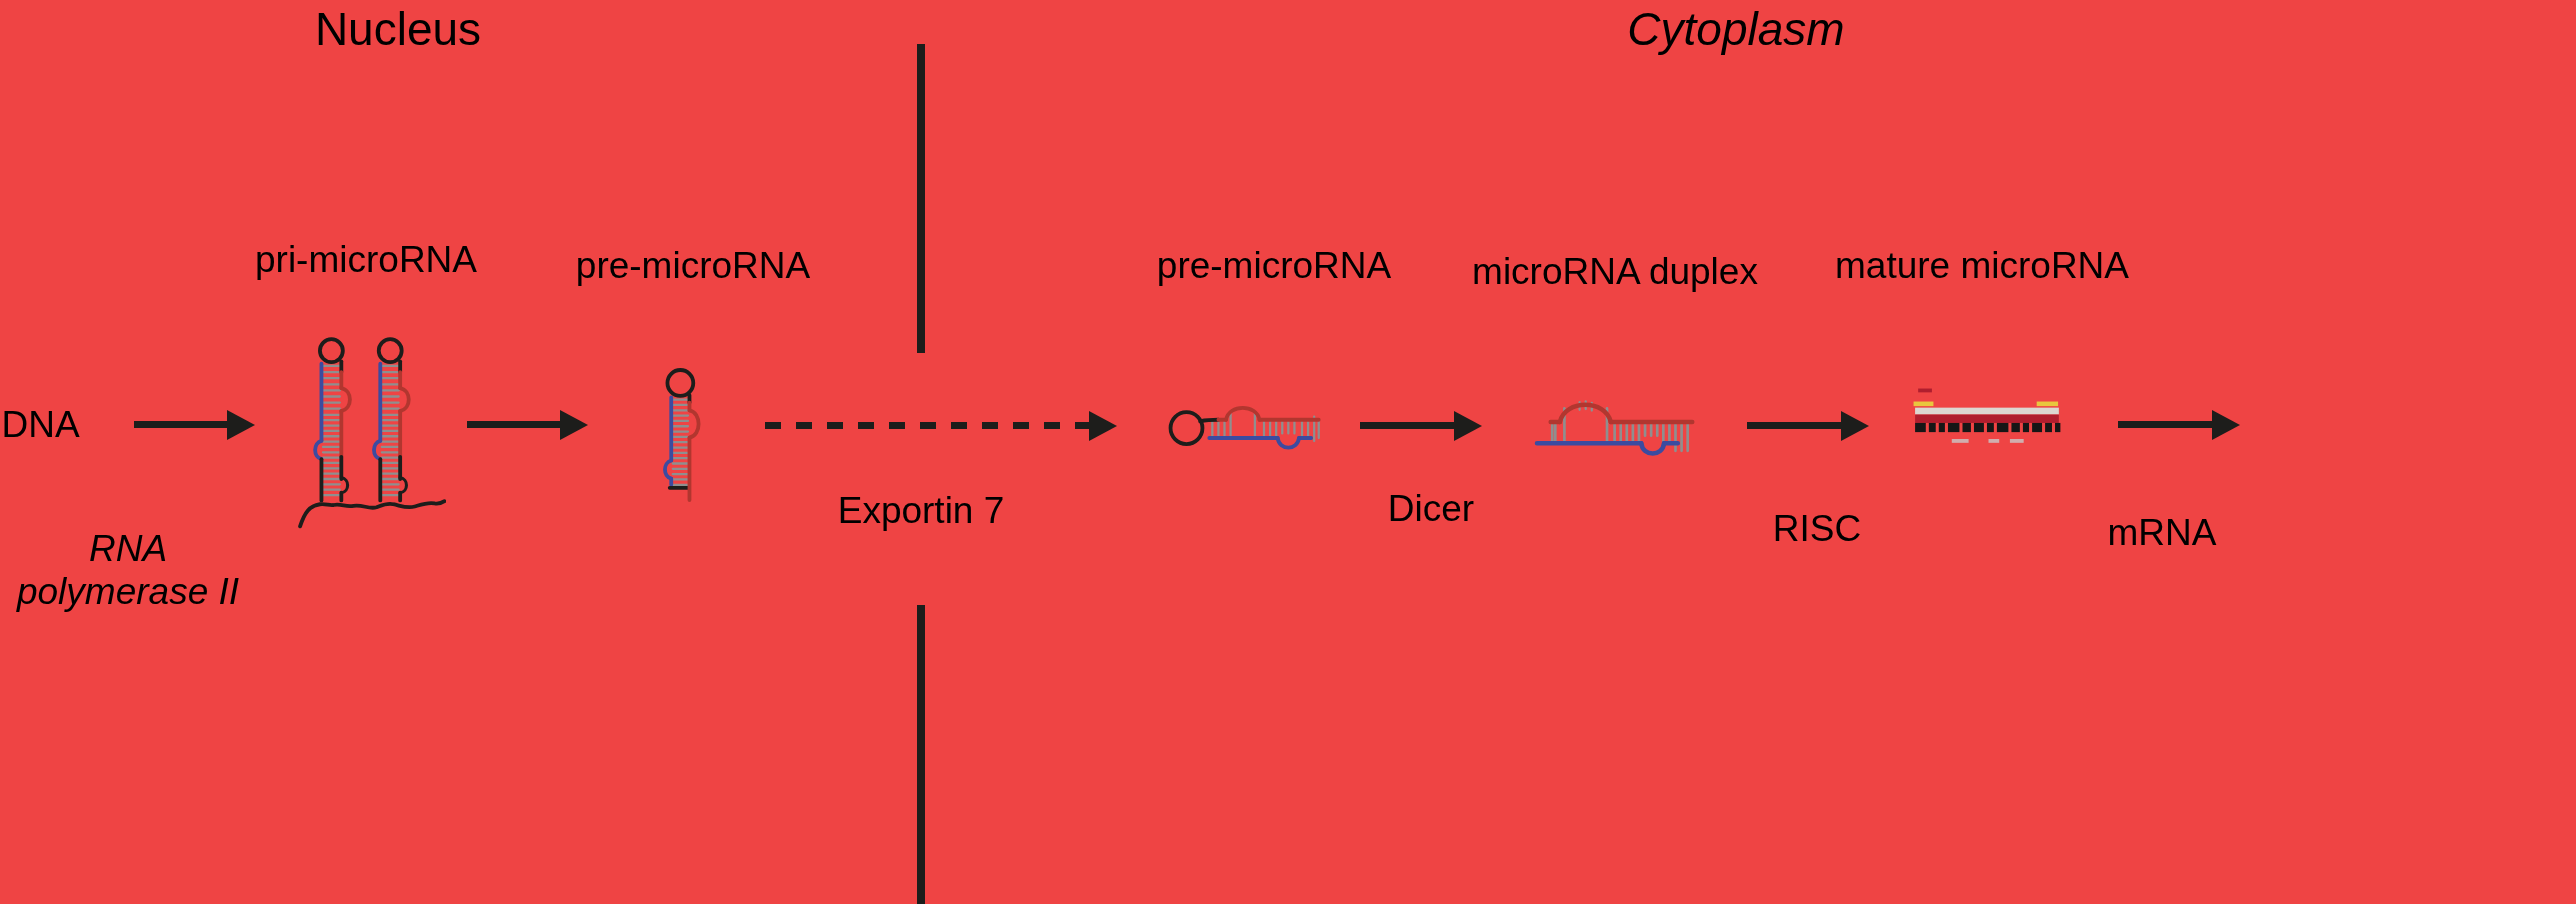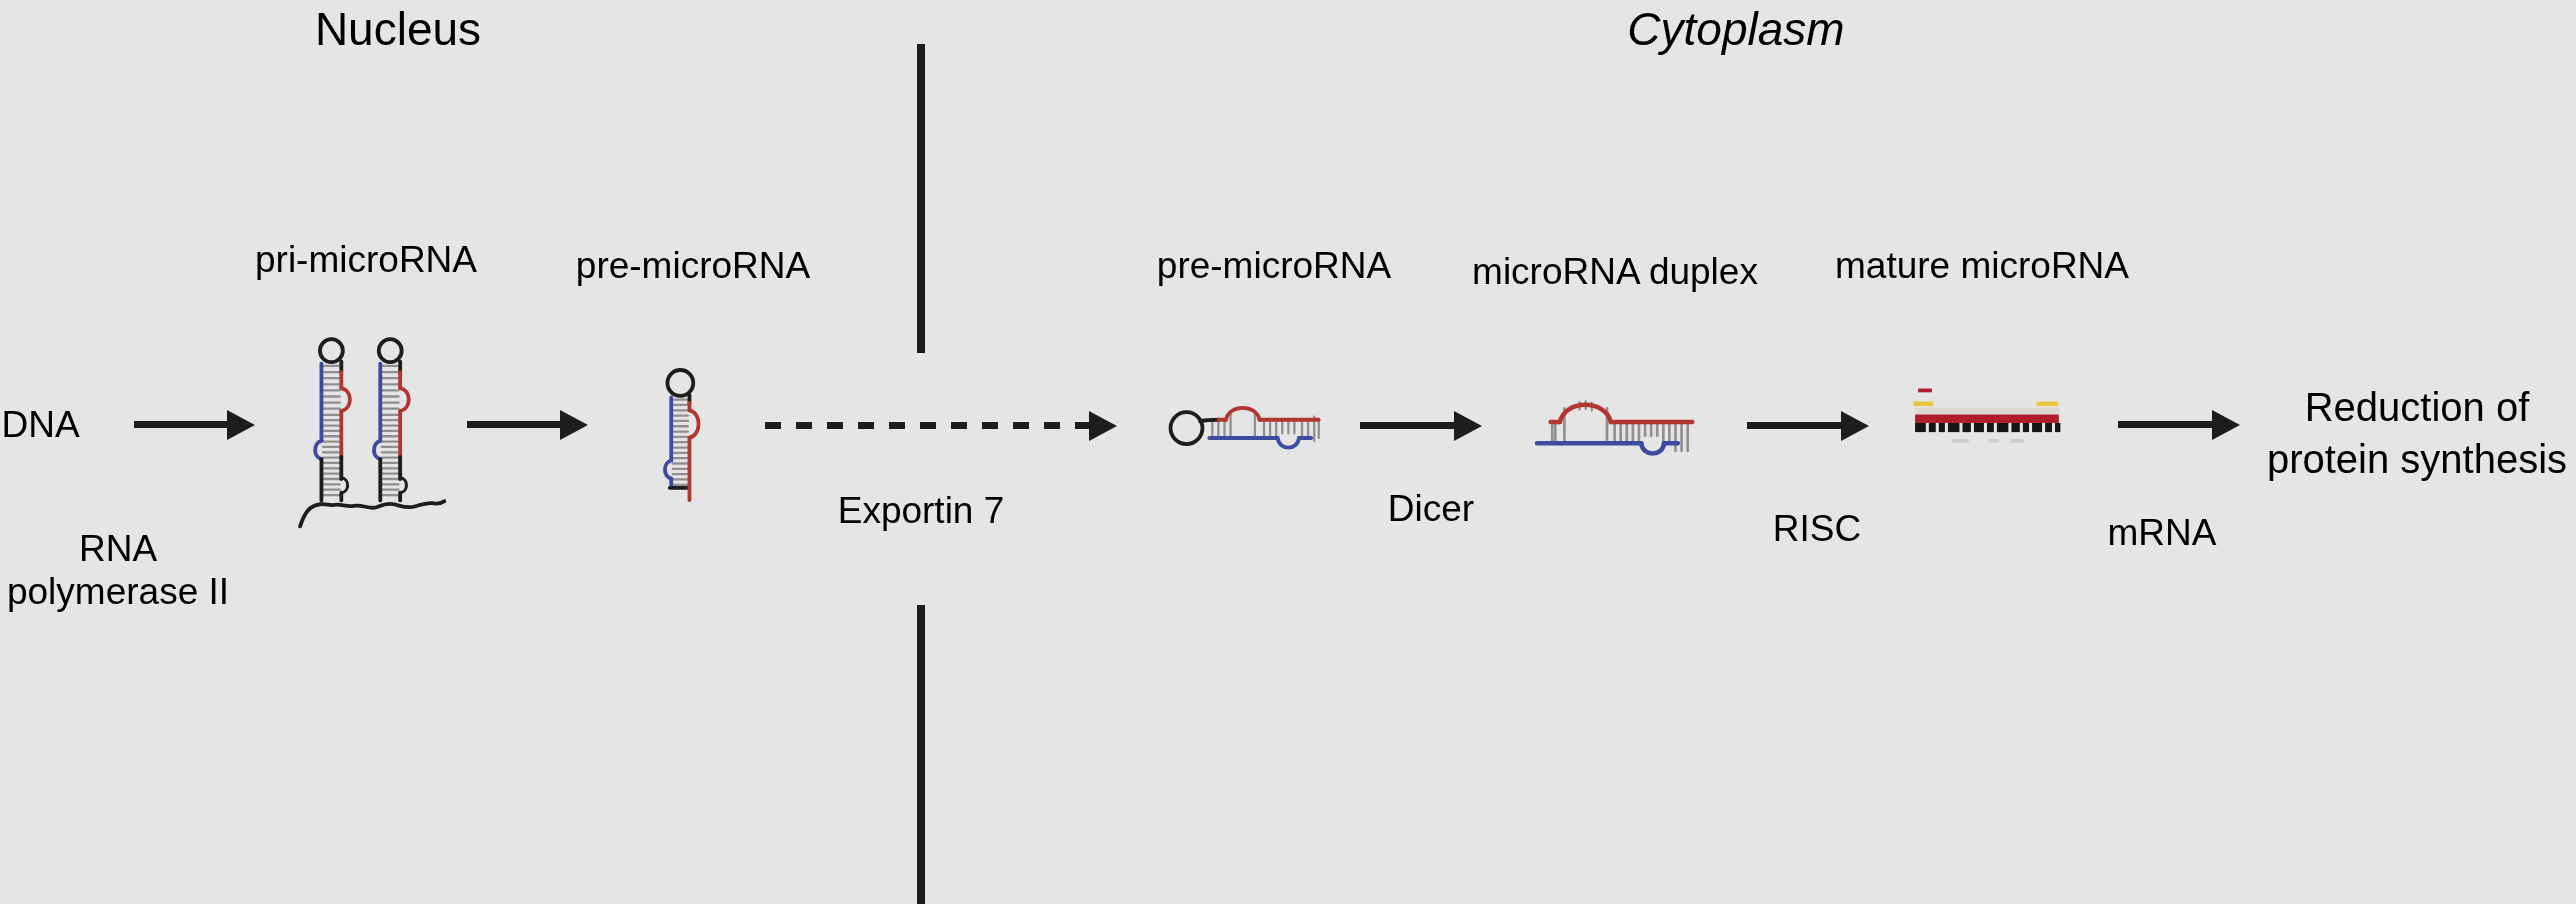--- a/index.html
+++ b/index.html
@@ -1,16 +1,16 @@
 <!DOCTYPE html>
 <html style="--text-black: #000000; --outline-black: #1d1d1b; --strand-red: #b2362f; --strand-blue: #3c4ba0; --rung-gray: #8f8f8f; --mature-bar-red: #b01e2e; --mature-tick-yellow: #e9c63e; --mature-band-gray: #dcd7d1; --mature-dash-black: #161616; --mature-faint-gray: #c9c9c9;font-size:12.2px"><head>
 <meta charset="utf-8">
 <style>
   html,body{margin:0;padding:0;background:#fff;}
-  #canvas{position:relative;width:2576px;height:905px;background:#e5e5e5;
+  #canvas{position:relative;width:2576px;height:905px;background:#ef4444;
           font-family:"Liberation Sans",sans-serif;color:var(--text-black,#000);overflow:hidden;}
   .lbl{position:absolute;white-space:nowrap;color:var(--text-black,#000);}
   .ctr{transform:translateX(-50%);text-align:center;}
   .title{font-size:46px;font-weight:400;}
   .small{font-size:37px;}
   .two-line{line-height:43px;}
   .outcome{font-size:40px;line-height:52px;}
   .divider{position:absolute;width:7.7px;background:var(--outline-black,#000);}
   .arrow{position:absolute;display:flex;align-items:center;height:31px;}
   .arrow .shaft{flex:1 1 auto;height:6.1px;background:var(--outline-black,#000);}
@@ -65,21 +65,21 @@
       <path class="sk" stroke-width="5" d="M-13 170L-13 224"></path>
       <path class="sk" stroke-width="5" d="M13 42L13 56"></path>
       <path class="sr" stroke-width="5" d="M13 56L13 77M13 107L13 167"></path>
       <path class="sr" stroke-width="5" d="M13 77C28 80 28 104 13 107"></path>
       <path class="sk" stroke-width="5" d="M13 167L13 196M13 214L13 224"></path>
       <path class="sk" stroke-width="4" d="M13 194C24 196 24 212 13 214"></path>
     </g>
     <path class="sk" stroke-width="5" d="M4 258C10 240 16 231 30 229C38 228 42 231 48 230C58 228 64 233 74 231C86 229 94 236 104 233C112 230 118 227 126 229C136 231 144 235 154 232C164 229 172 226 180 228C186 229 190 227 193 225"></path>
   </svg>
 
-  <div class="lbl ctr small two-line" style="left:118px;top:527px;">
+  <div class="lbl ctr small two-line" style="left:128px;top:527px;font-style:italic;">
     <span style="display:block">RNA</span>
     <span style="display:block">polymerase II</span>
   </div>
 
   <div class="arrow" style="left:467px;top:409px;width:121px;">
     <div class="shaft"></div>
     <div class="head"></div>
   </div>
 
   <div class="lbl ctr small" style="left:693px;top:245px;">pre-microRNA</div>
@@ -160,19 +160,15 @@
       <rect x="128" y="68" width="18" height="5"></rect>
     </g>
   </svg>
 
   <div class="arrow" style="left:2118px;top:409px;width:122px;">
     <div class="shaft"></div>
     <div class="head"></div>
   </div>
   <div class="lbl ctr small" style="left:2162px;top:512px;">mRNA</div>
 
-  <div class="lbl ctr outcome" style="left:2417px;top:381px;">
-    <span style="display:block">Reduction of</span>
-    <span style="display:block">protein synthesis</span>
-  </div>
 
 </div>
 
 
 </body></html>

